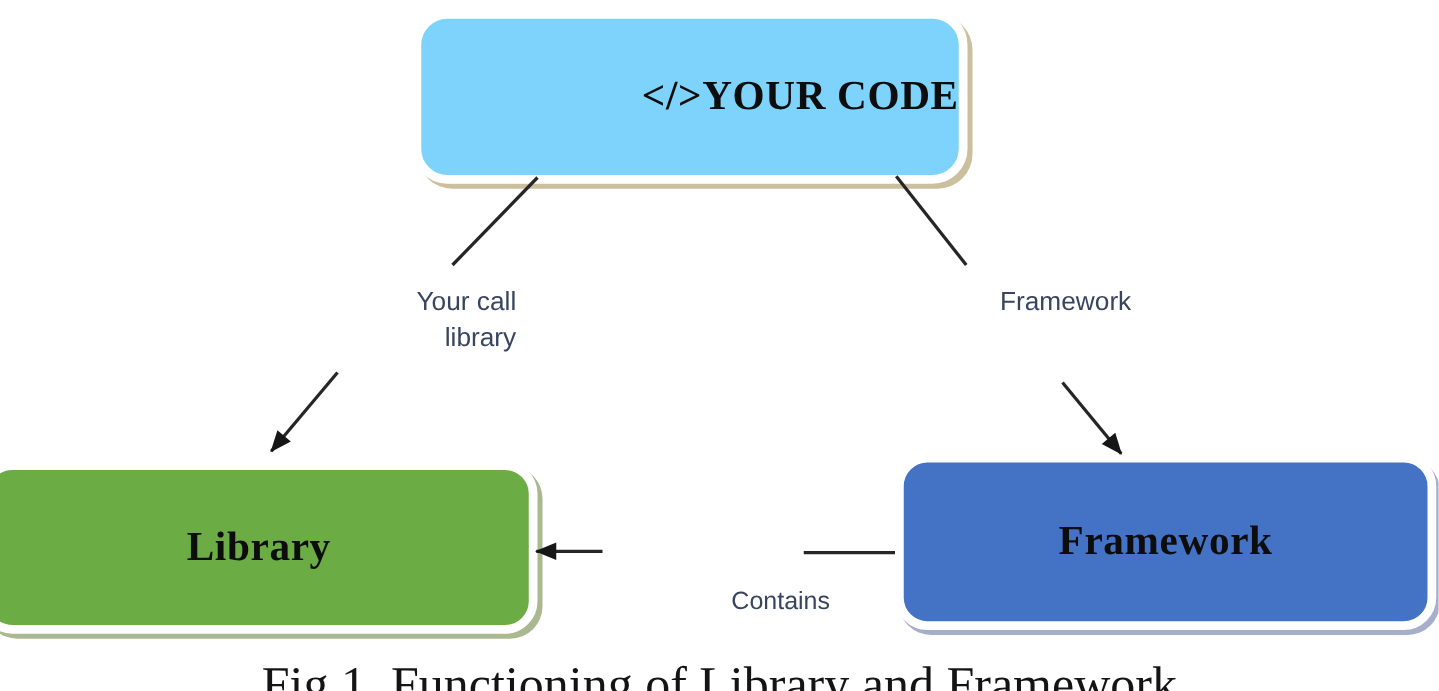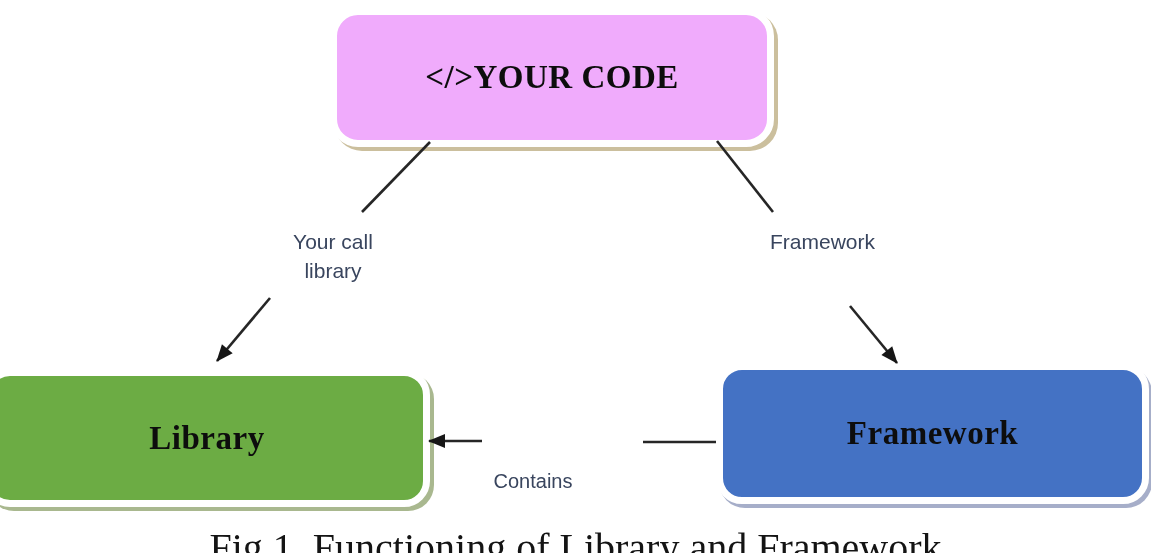--- a/index.html
+++ b/index.html
@@ -64,33 +64,33 @@
     box-shadow: 3px 4px 0 0 #a6aec9;
   }
   .edge-label {
     position: absolute;
     color: #39455e;
     font-size: 21px;
     line-height: 29px;
     text-align: center;
     z-index: 1;
   }
-  .edge-label span { display: block; }
+  .edge-label span { display: block; text-align: right; }
   .label-your-call {
     left: 253px;
     top: 227px;
     width: 160px;
   }
   .label-framework-call {
     left: 740px;
     top: 227px;
     width: 165px;
   }
   .label-contains {
-    left: 453px;
+    left: 504px;
     top: 427px;
     width: 160px;
     font-size: 20px;
     margin-top: 40px;
   }
   .caption {
     position: absolute;
     left: 0;
     right: 0;
     top: 524px;
@@ -115,21 +115,21 @@
       </marker>
     </defs>
     <line x1="430" y1="142" x2="362" y2="212"></line>
     <line x1="270" y1="298" x2="217" y2="361" marker-end="url(#ah)"></line>
     <line x1="717" y1="141" x2="773" y2="212"></line>
     <line x1="850" y1="306" x2="897" y2="363" marker-end="url(#ah)"></line>
     <line x1="482" y1="441" x2="429" y2="441" marker-end="url(#ah)"></line>
     <line x1="643" y1="442" x2="716" y2="442"></line>
   </svg>
 
-  <div class="box box-yourcode" style="background: #f0abfc;">
+  <div class="box box-yourcode" style="background: #7dd3fc; justify-content: flex-end;">
     <span>&lt;/&gt;YOUR CODE</span>
   </div>
 
   <div class="box box-library" style="background: rgb(108, 172, 68);">
     <span>Library</span>
   </div>
 
   <div class="box box-framework" style="background: rgb(68, 114, 196);">
     <span>Framework</span>
   </div>

